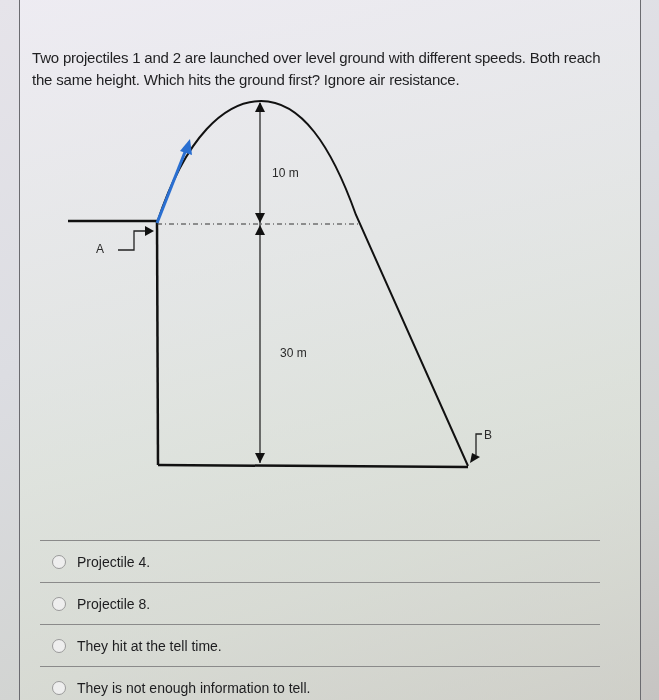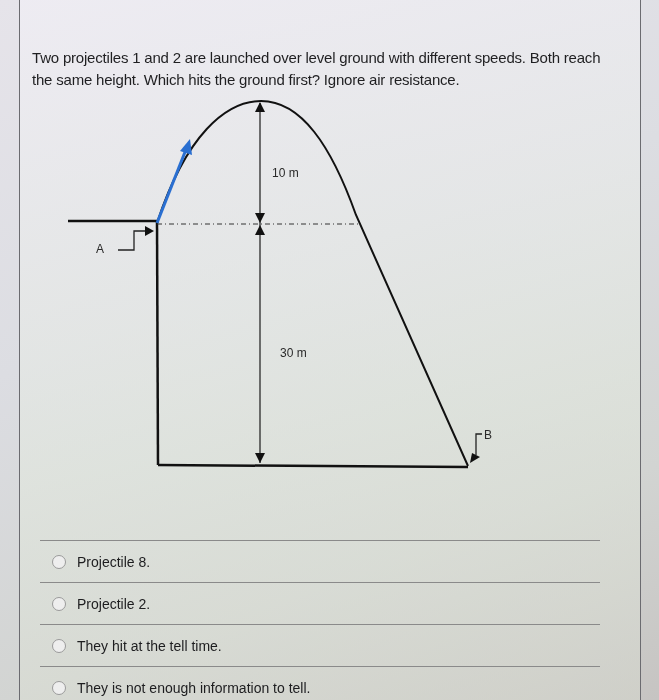--- a/index.html
+++ b/index.html
@@ -81,25 +81,25 @@
     <polygon points="98,146 89,141 89,151" fill="#111"></polygon>
 
     <polyline points="426,349 420,349 420,370" fill="none" stroke="#222" stroke-width="1.3"></polyline>
     <polygon points="414,378 416,368 424,372" fill="#111"></polygon>
   </svg>
 </div>
 
 <div class="answers">
   <div class="answer">
     <span class="radio"></span>
-    <span class="answer-label">Projectile 8.</span>
+    <span class="answer-label">Projectile 4.</span>
   </div>
   <div class="answer">
     <span class="radio"></span>
-    <span class="answer-label">Projectile 2.</span>
+    <span class="answer-label">Projectile 8.</span>
   </div>
   <div class="answer">
     <span class="radio"></span>
     <span class="answer-label">They hit at the tell time.</span>
   </div>
   <div class="answer">
     <span class="radio"></span>
     <span class="answer-label">They is not enough information to tell.</span>
   </div>
 </div>

